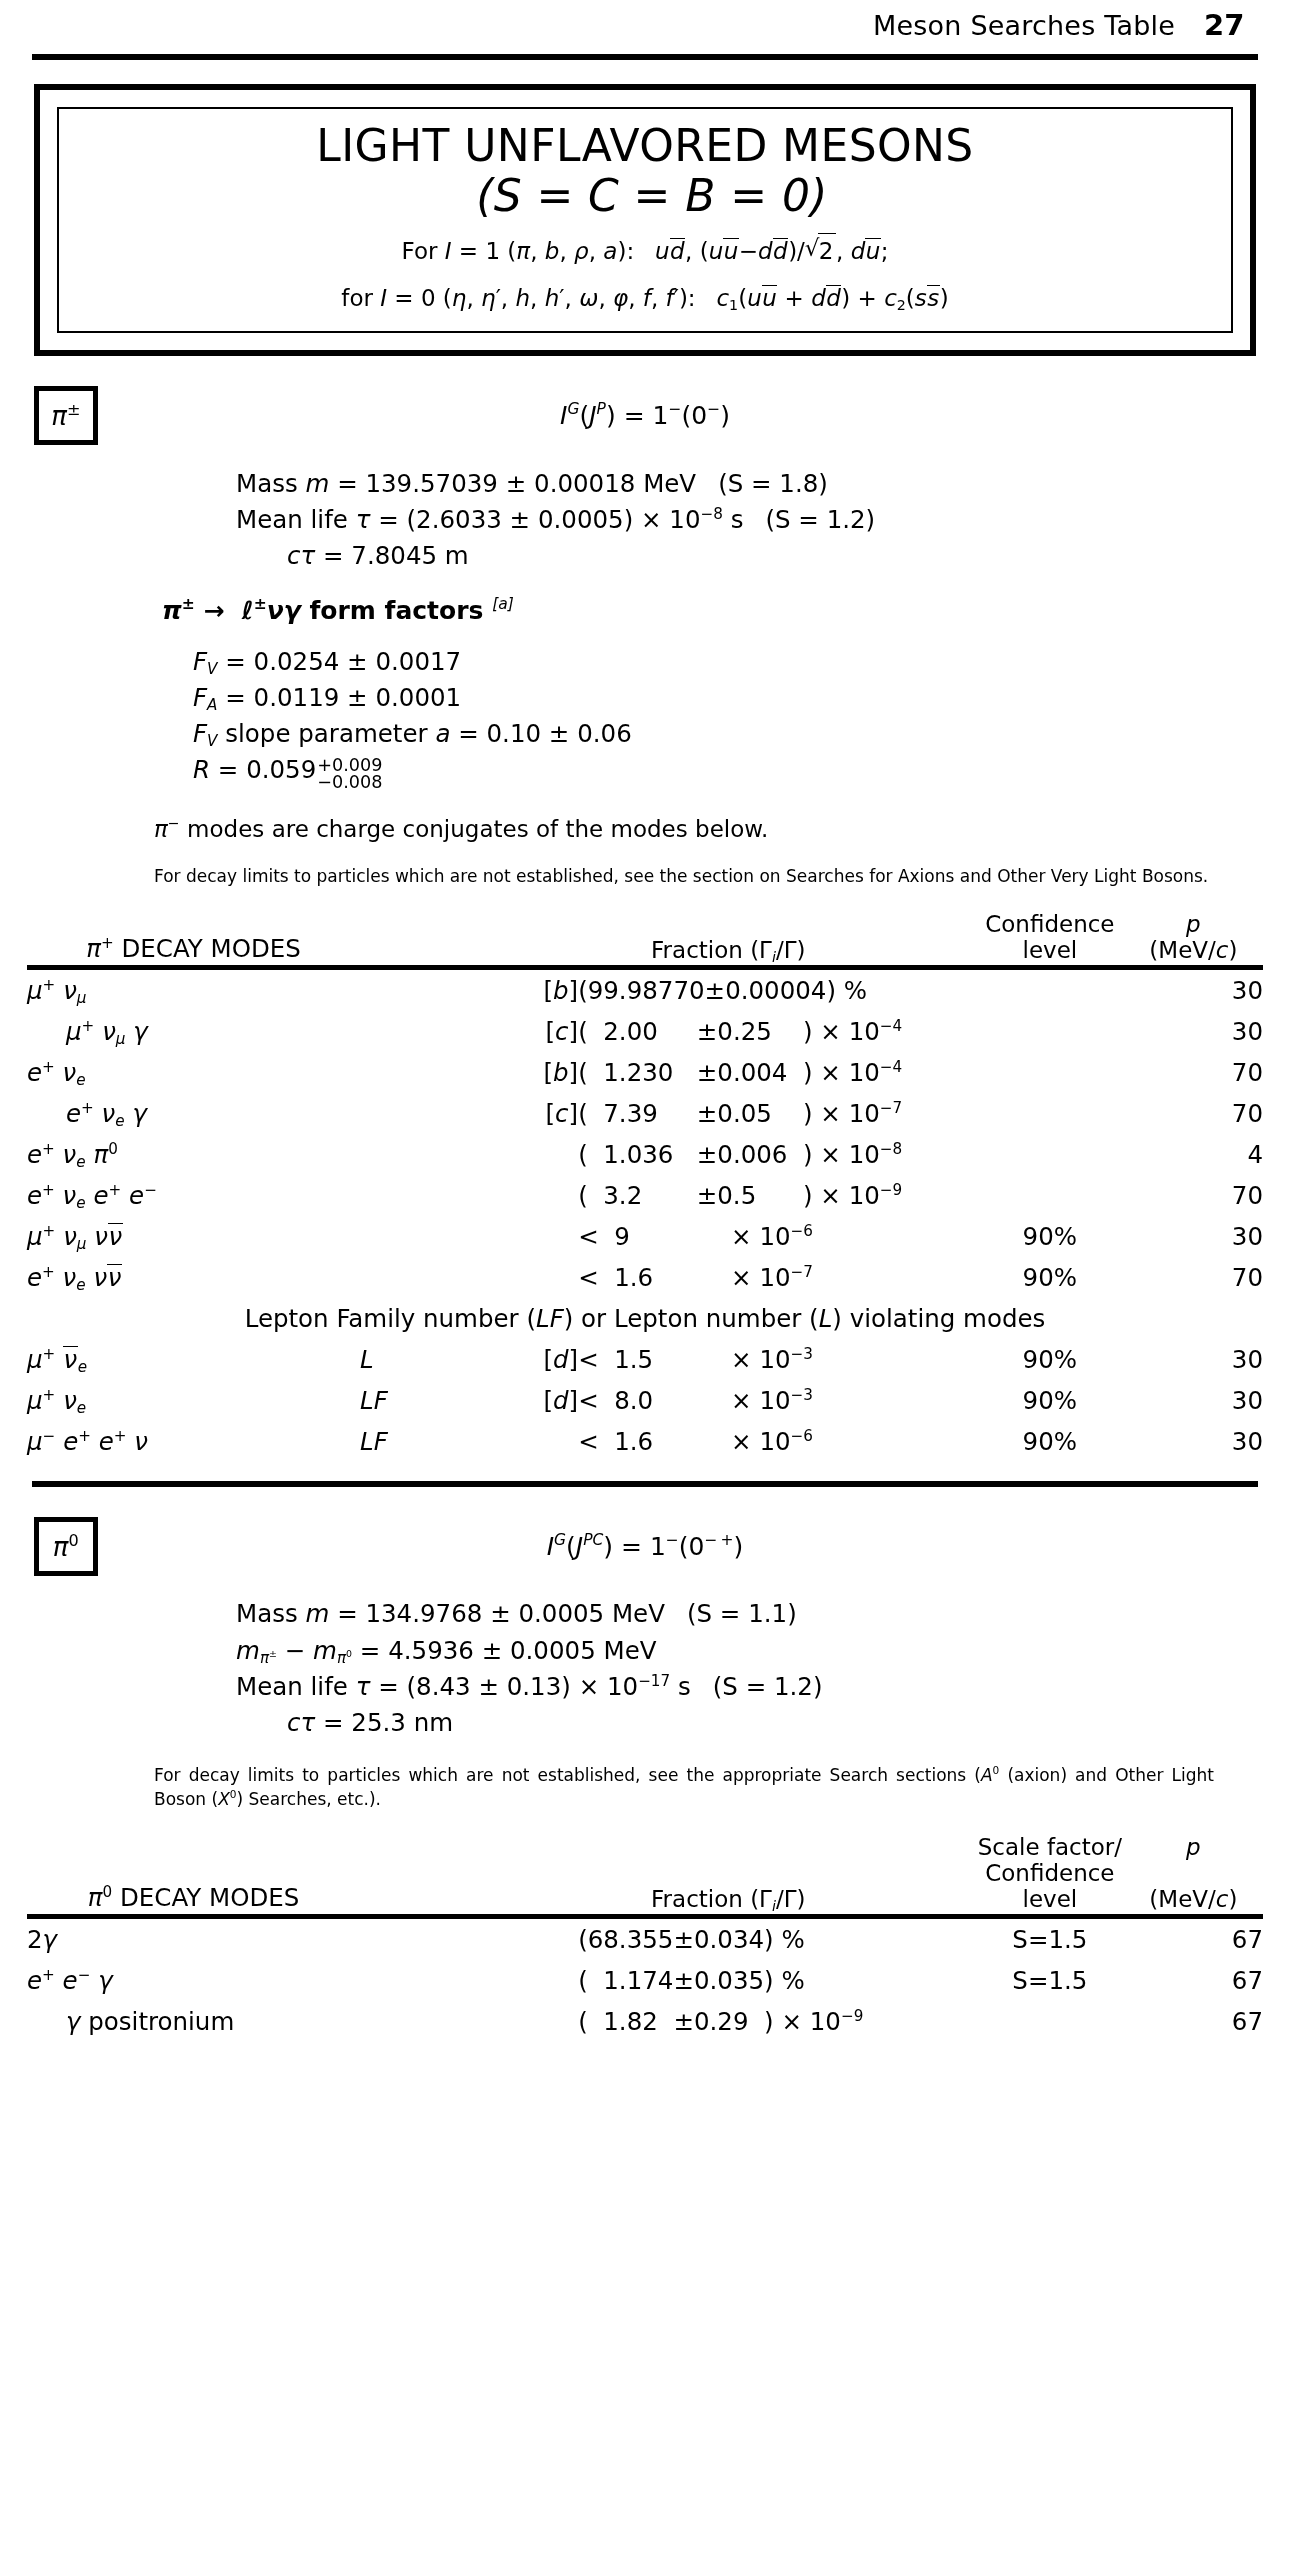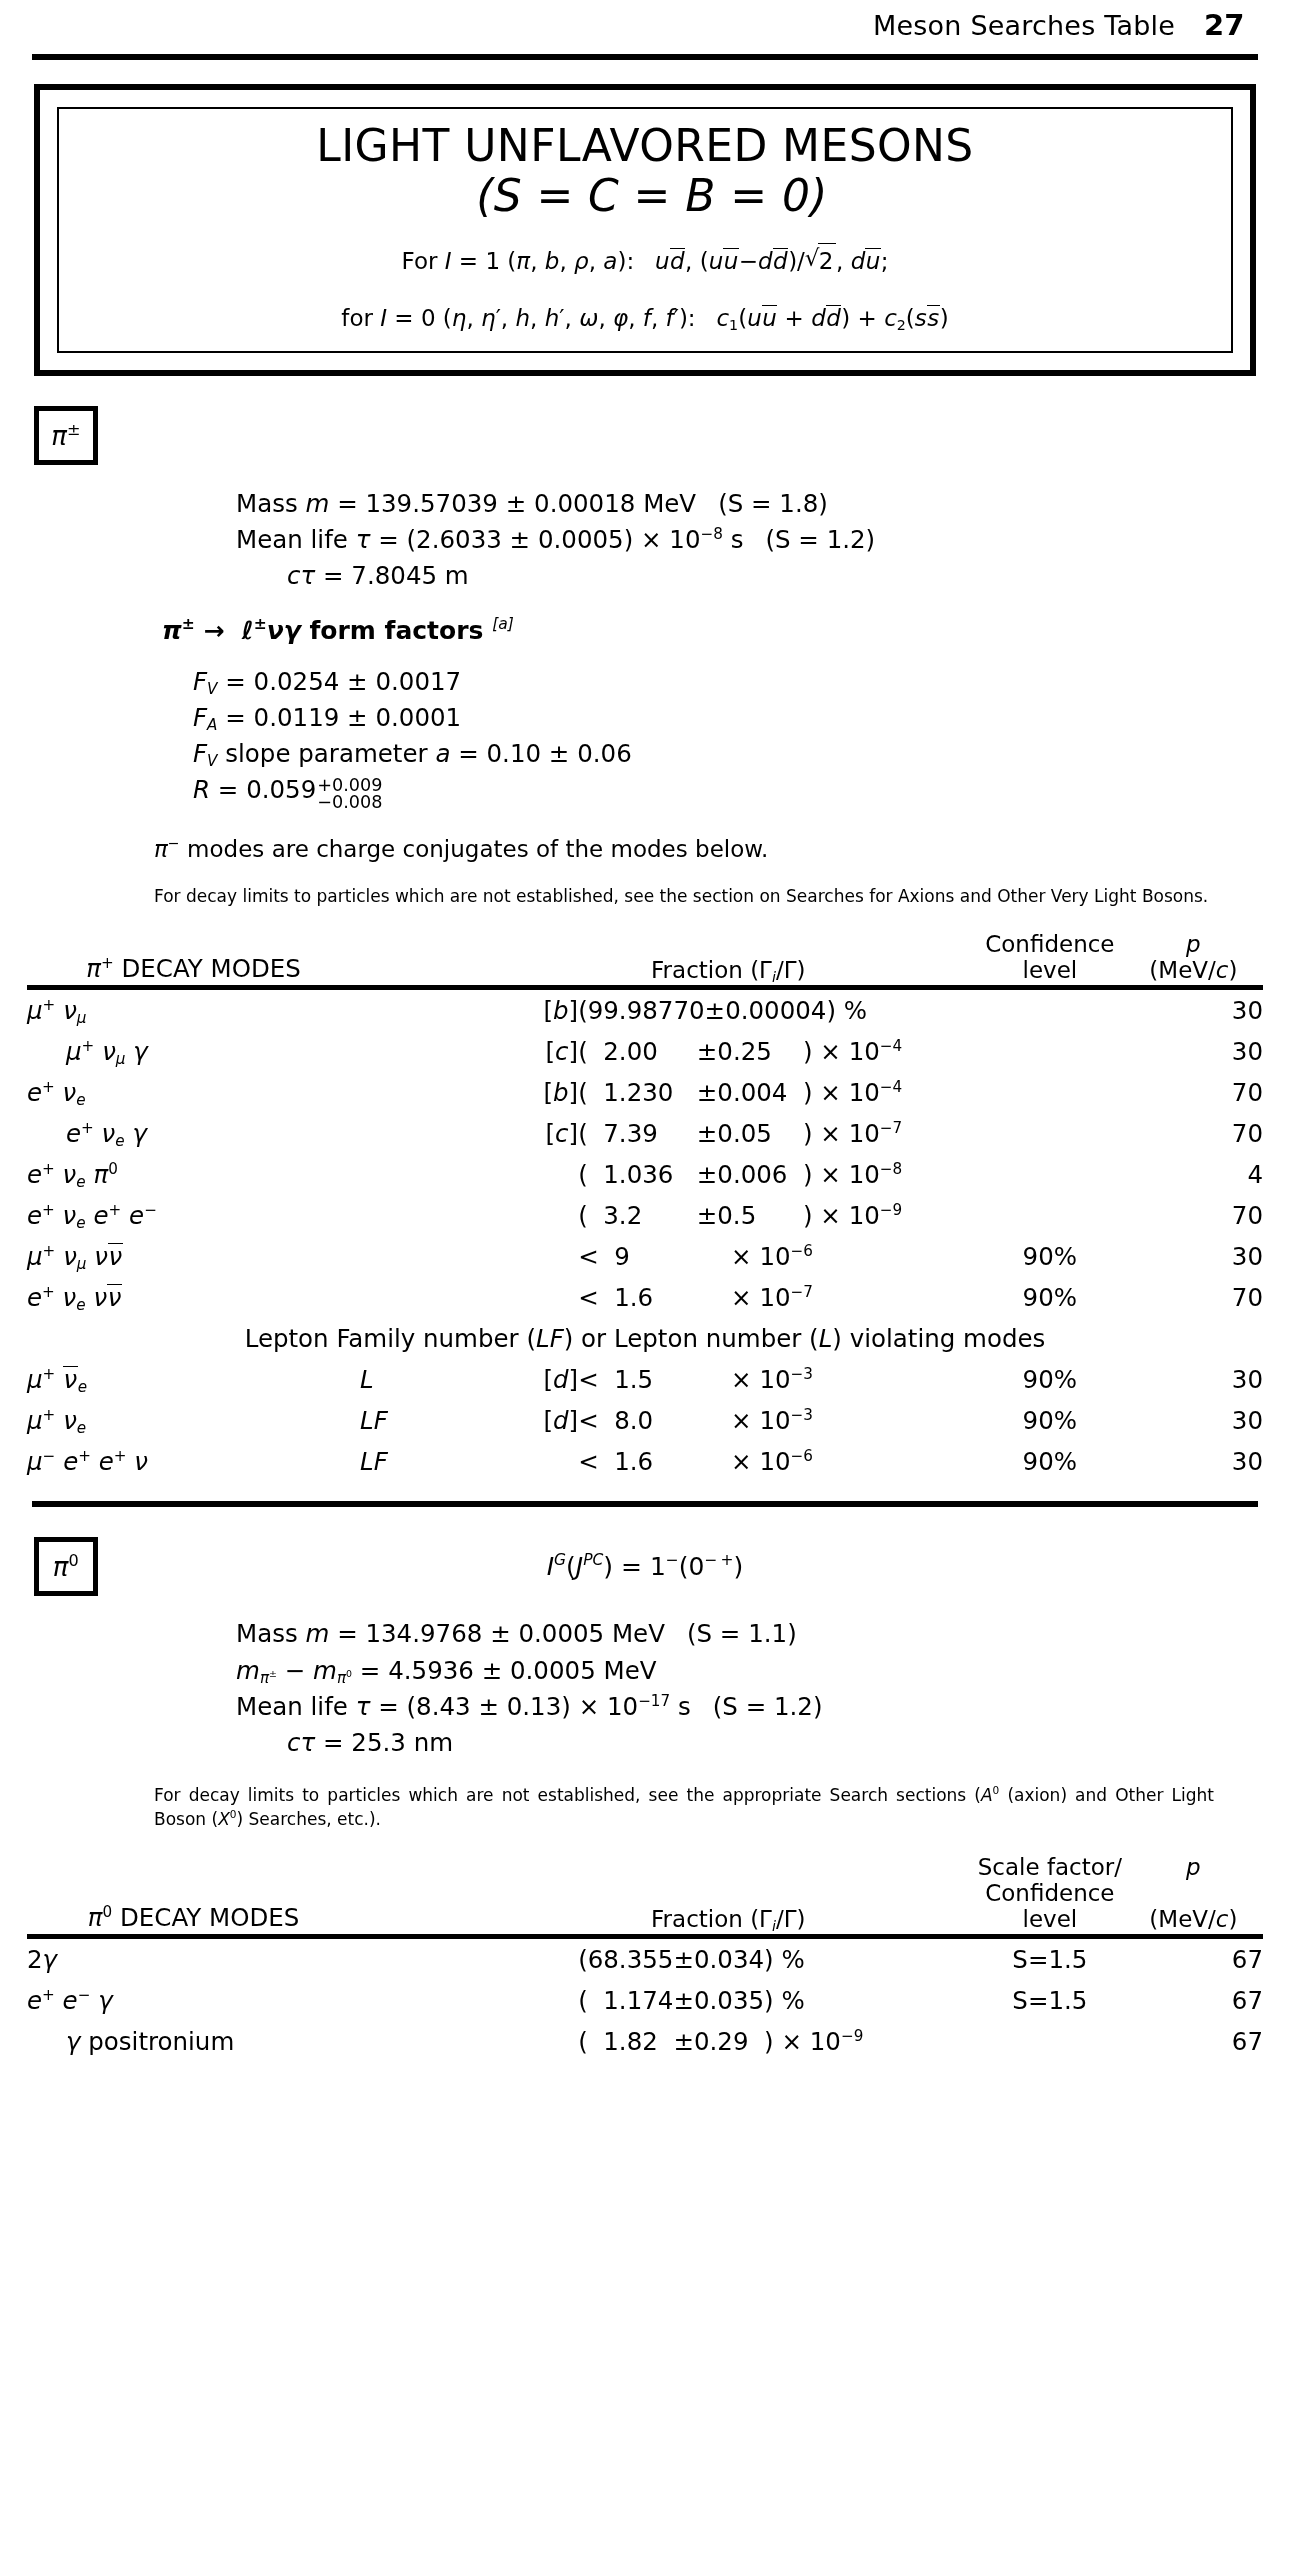--- a/index.html
+++ b/index.html
@@ -33,21 +33,21 @@
     margin: 24px 6.8px 0 6.8px;
     border: 6px solid #000;
     padding: 17px;
   }
   .bigbox-inner { border: 2.5px solid #000; padding: 12px 8.4px 15px 8.4px; text-align:center; }
   .bigbox h1 {
     margin:0; font-weight: normal; font-size: 44px; line-height: 1.12;
     letter-spacing: 0.4px;
   }
   .bigbox h1 .l2 { font-style: italic; margin-left: 14px; }
-  .qline { font-size: 23px; line-height: 1.5; margin-top: 23px; }
+  .qline { font-size: 23px; line-height: 1.5; margin-top: 13px; }
   .qline .sp { display:inline-block; width: 13.5px; }
 
   i, .it { font-style: italic; }
 
   
   .sqrt { display:inline-block; position:relative; padding-left:.55em; }
   .sqrt:before { content:"\221A"; position:absolute; left:0; top:-.08em; }
   .sqrt > span { border-top:0.8px solid #000; padding: 0 .12em 0 .05em; display:inline-block; }
 
   
@@ -131,20 +131,23 @@
       <div class="qline">
         for <i>I</i> = 0 (<i>η</i>, <i>η</i>′, <i>h</i>, <i>h</i>′, <i>ω</i>, <i>φ</i>, <i>f</i>, <i>f</i>′):<span class="sp"></span>
         <i>c</i><sub>1</sub>(<i>u</i><i class="ov">u</i> + <i>d</i><i class="ov">d</i>) + <i>c</i><sub>2</sub>(<i>s</i><i class="ov">s</i>)
       </div>
     </div>
   </div>
 
   <div class="phead">
     <div class="pbox">
       <span><i>π</i><sup>±</sup></span>
+    </div>
+    <div class="pquant">
+      <i>I</i><sup><i>G</i></sup>(<i>J</i><sup><i>P</i></sup>) = 1<sup>−</sup>(0<sup>−</sup>)
     </div>
   </div>
 
   <div class="props">
     <div>
       Mass <i>m</i> = 139.57039 ± 0.00018 MeV<span class="gap"></span>(S = 1.8)
     </div>
     <div>
       Mean life <i>τ</i> = (2.6033 ± 0.0005) × 10<sup>−8</sup> s<span class="gap"></span>(S = 1.2)
     </div>

